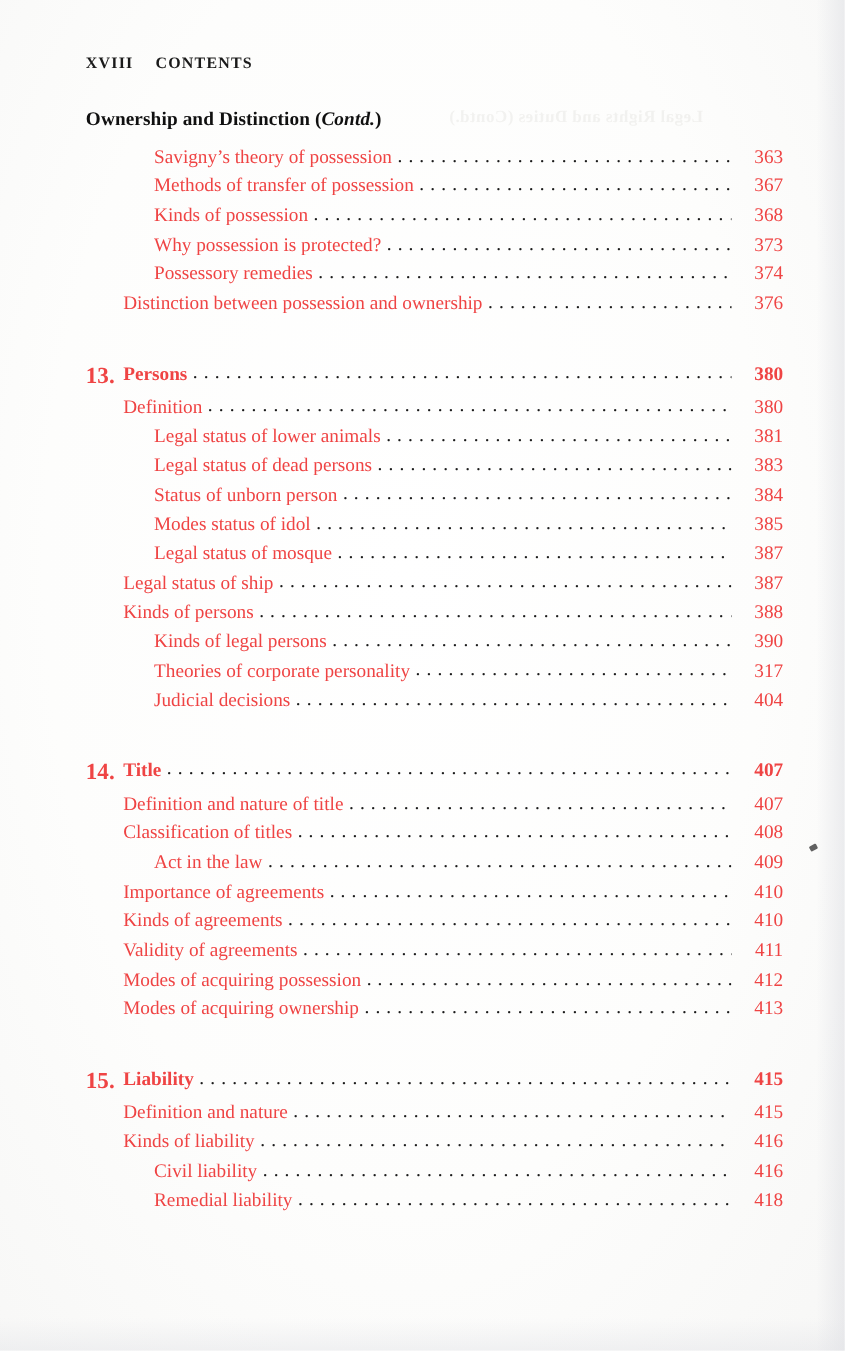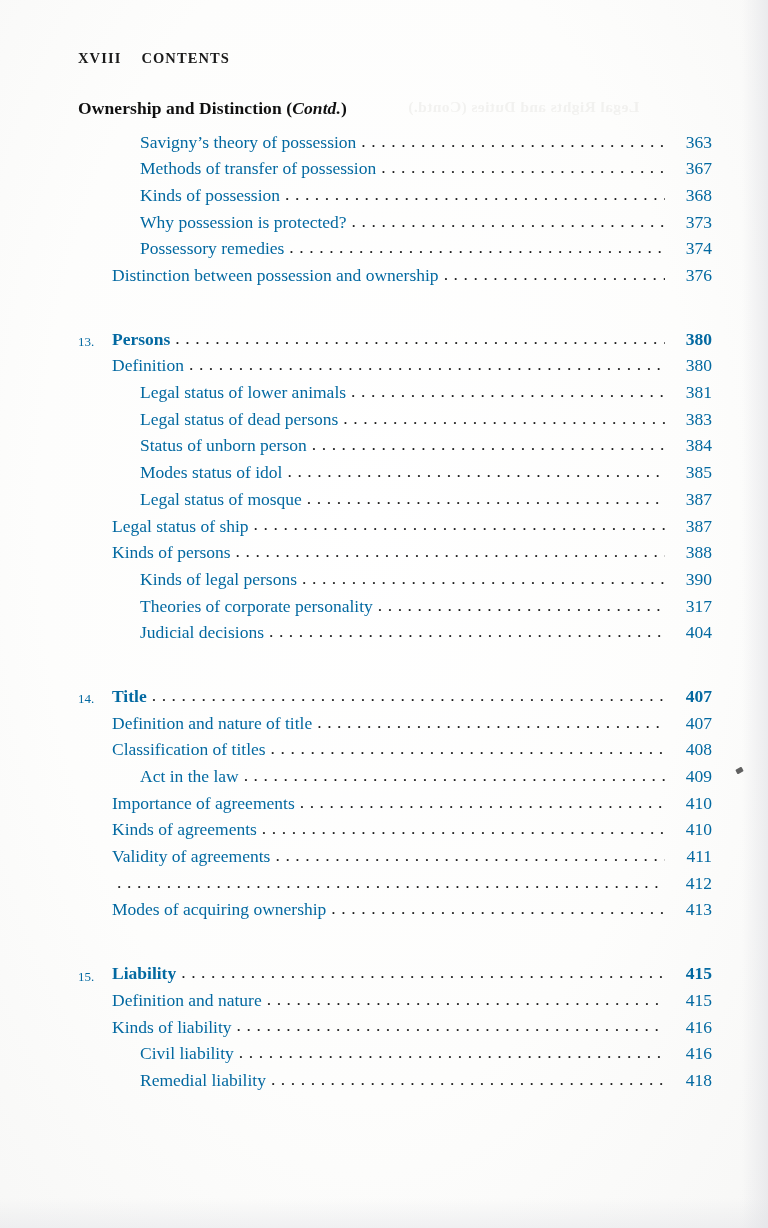--- a/index.html
+++ b/index.html
@@ -94,32 +94,32 @@
     letter-spacing: 0.1px;
   }
   .cont-heading i { font-style: italic; }
 
   
   .chapter { margin-top: 37px; }
 
   
   .row {
     display: flex;
-    align-items: flex-end;
+    align-items: flex-start;
     font-size: 17.5px;
     line-height: 1.0;
     padding: 4.6px 0;
-    color: #0369a1;
+    color: #ef4444;
     white-space: nowrap;
   }
   .row .num-col {
     width: 34px;
     flex: 0 0 34px;
-    font-weight: 400;
-    font-size: 13px;
+    font-weight: 700;
+    font-size: 21px;
   }
   .row .label { flex: 0 0 auto; }
   .leader {
     flex: 1 1 auto;
     margin: 0 5px;
     position: relative;
     overflow: hidden;
     height: 1em;
   }
   .leader::before {
@@ -291,20 +291,21 @@
           <span class="label">Kinds of agreements</span>
           <span class="leader"></span>
           <span class="page-no">410</span>
         </div>
         <div class="row lvl-1">
           <span class="label">Validity of agreements</span>
           <span class="leader"></span>
           <span class="page-no">411</span>
         </div>
         <div class="row lvl-1">
+          <span class="label">Modes of acquiring possession</span>
           <span class="leader"></span>
           <span class="page-no">412</span>
         </div>
         <div class="row lvl-1">
           <span class="label">Modes of acquiring ownership</span>
           <span class="leader"></span>
           <span class="page-no">413</span>
         </div>
       </div>
       <div class="chapter">

